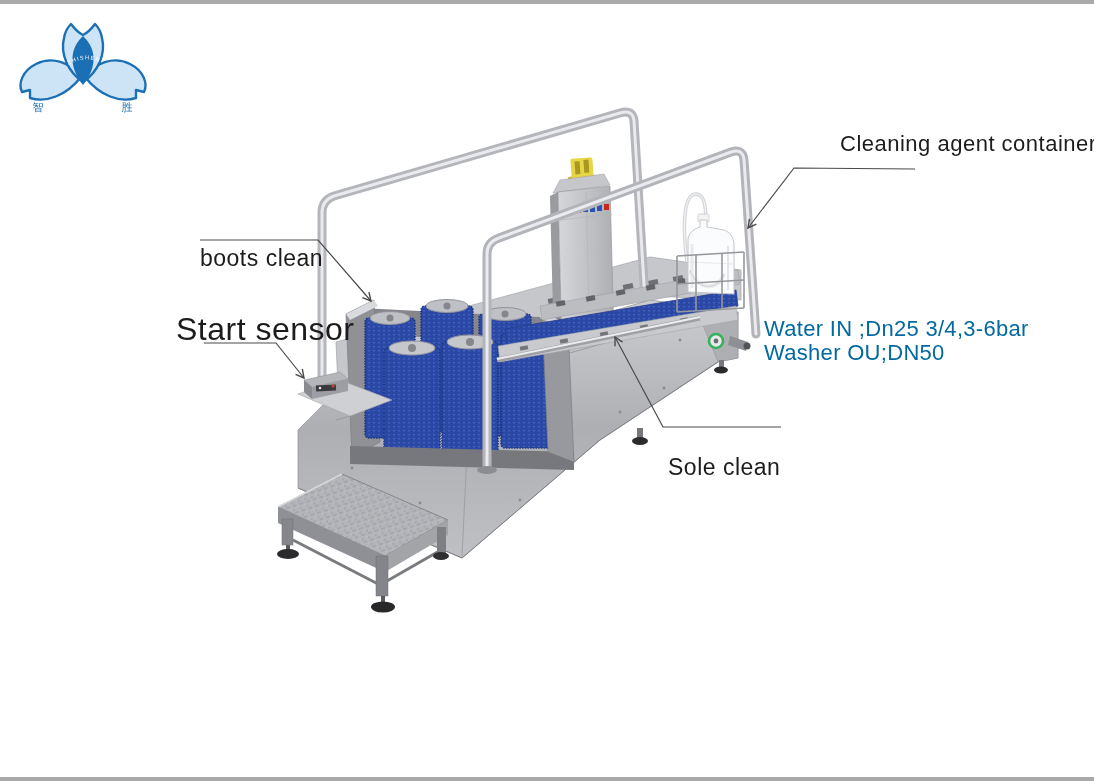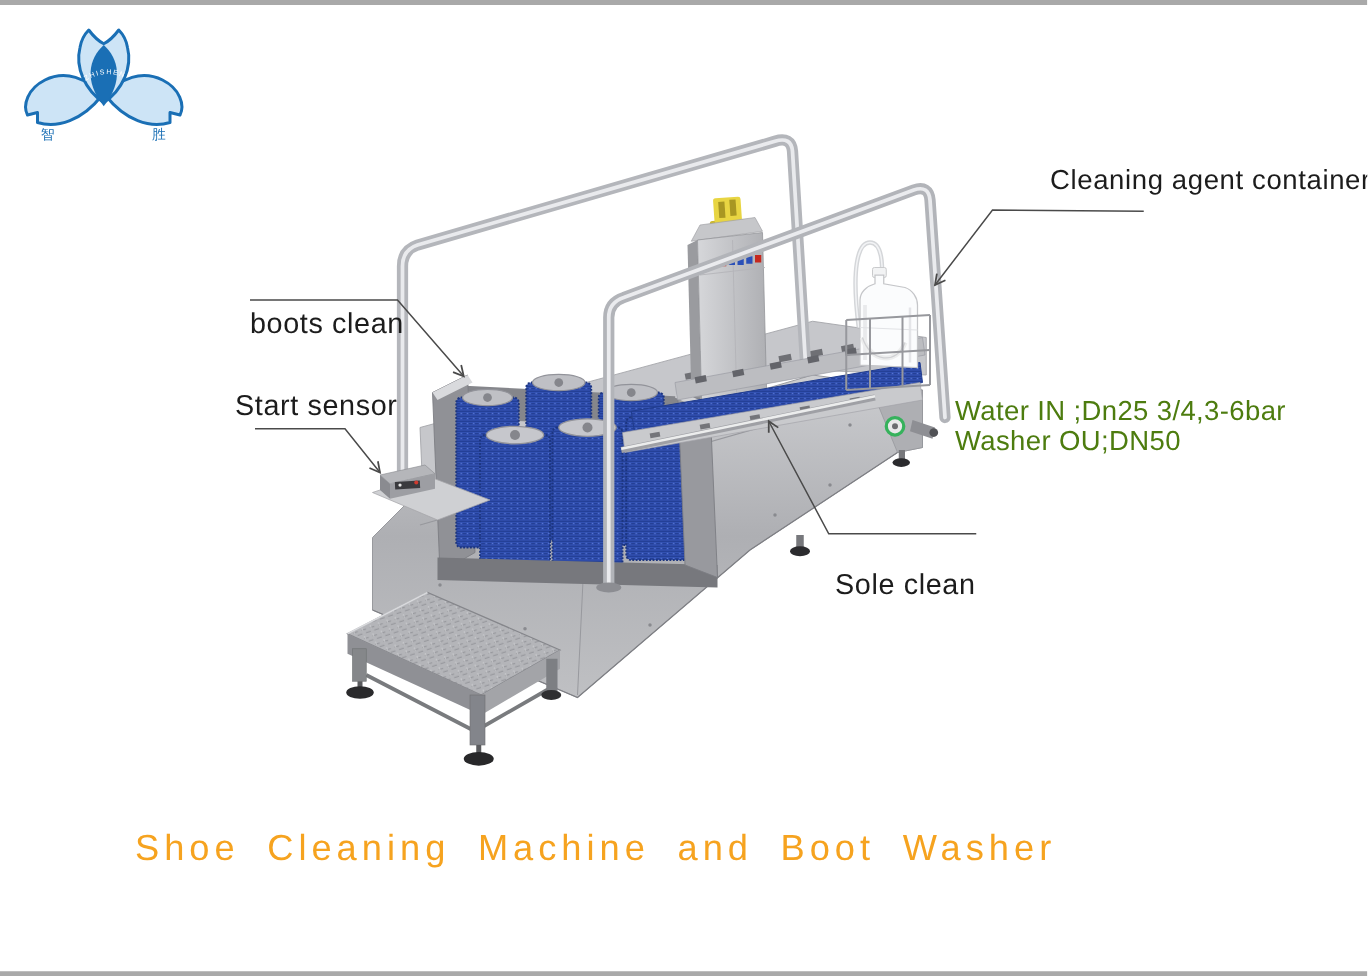--- a/index.html
+++ b/index.html
@@ -8,24 +8,24 @@
     font-family:"Liberation Sans",sans-serif;
   }
   .edge-bar{position:absolute;left:0;width:1094px;height:4px;background:#a9a9a9;}
   .edge-bar.top{top:0;}
   .edge-bar.bottom{bottom:0;}
   .callout{
     position:absolute;color:#1c1c1c;font-size:23px;letter-spacing:0.5px;white-space:nowrap;
   }
   #lbl-agent{left:840px;top:131px;font-size:22px;}
   #lbl-boots{left:200px;top:209px;margin-top:36px;}
-  #lbl-start{left:176px;top:311px;font-size:23px;margin-left:12px;}
+  #lbl-start{left:176px;top:311px;font-size:32px;}
   #lbl-sole{left:668px;top:454px;}
   .spec{
-    position:absolute;left:764px;top:317px;color:#4d7c0f;font-size:22px;line-height:24px;
+    position:absolute;left:764px;top:317px;color:#0369a1;font-size:22px;line-height:24px;
     letter-spacing:0.3px;white-space:nowrap;
   }
   .title{
     position:absolute;left:108px;top:663px;font-size:29px;color:#f6a31f;
     letter-spacing:4px;word-spacing:10px;white-space:nowrap;
   }
   svg{position:absolute;left:0;top:0;}
   #logo{left:8px;top:20px;}
 </style>
 </head>
@@ -275,15 +275,14 @@
   <div class="callout" id="lbl-agent">Cleaning agent container</div>
   <div class="callout" id="lbl-boots">boots clean</div>
   <div class="callout" id="lbl-start">Start sensor</div>
   <div class="callout" id="lbl-sole">Sole clean</div>
 
   <div class="spec">
     <div>Water IN ;Dn25 3/4,3-6bar</div>
     <div>Washer OU;DN50</div>
   </div>
 
-  <div class="title">Shoe Cleaning Machine and Boot Washer</div>
 
 </div>
 
 </body></html>

